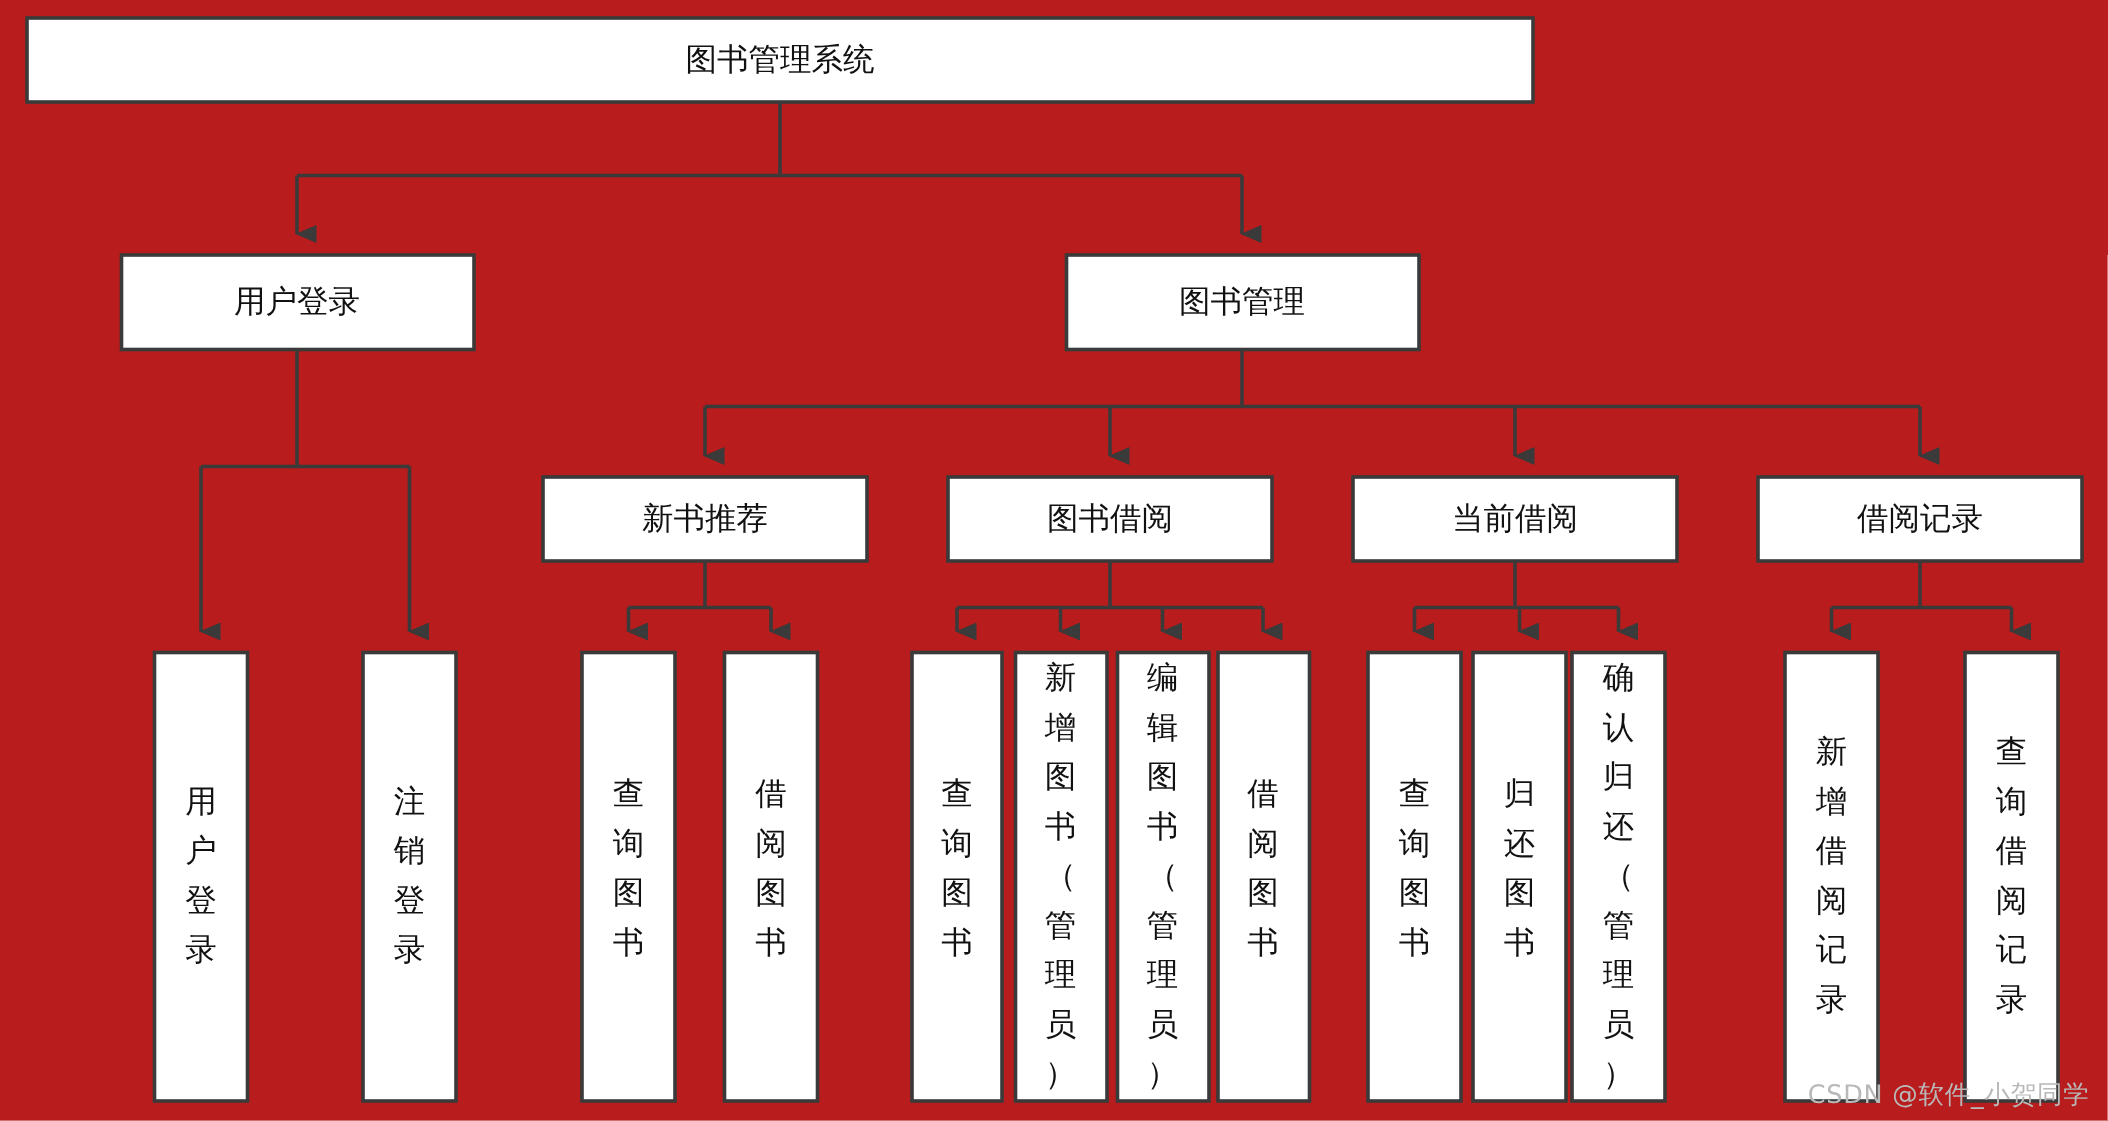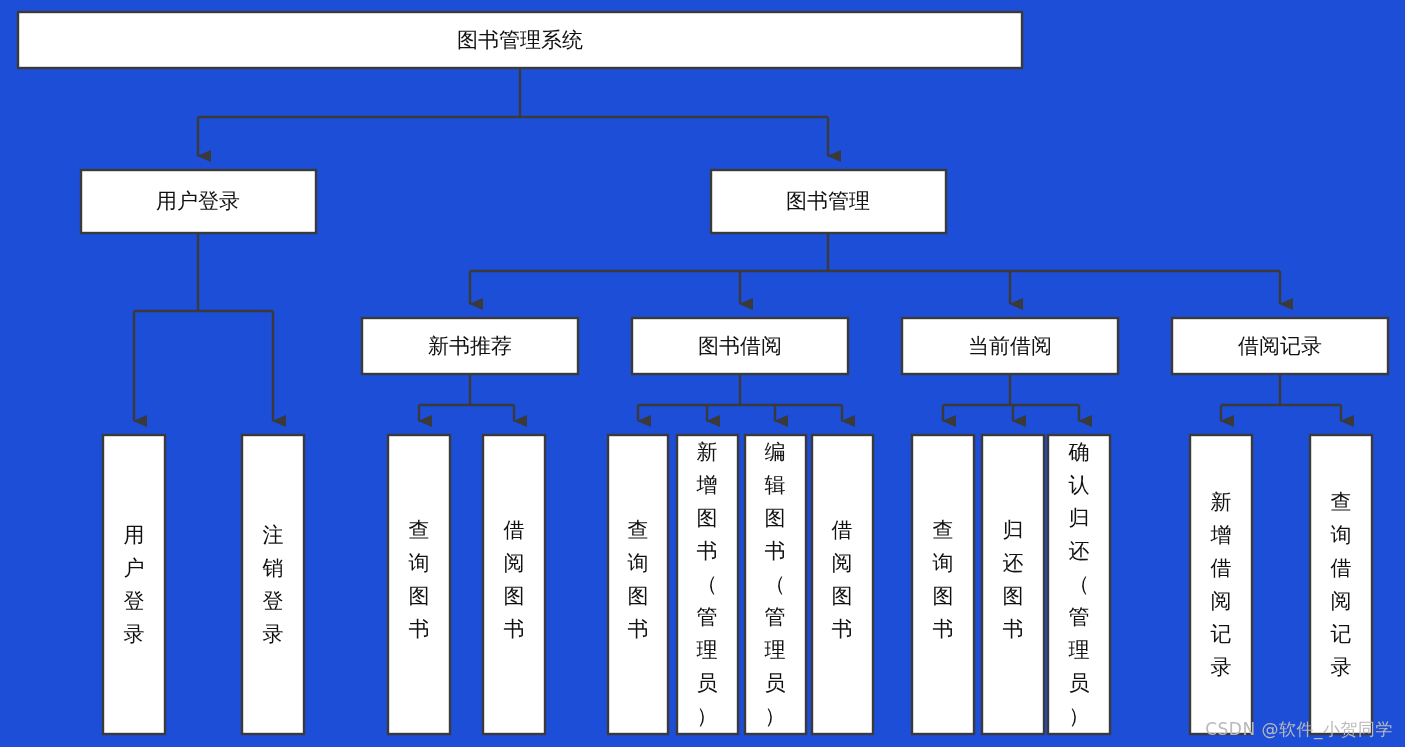--- a/index.html
+++ b/index.html
@@ -11,21 +11,21 @@
   body {
     width: 1405px;
     height: 747px;
     font-family: "DejaVu Sans", "Liberation Sans", sans-serif;
     overflow: hidden;
   }
   #diagram-root {
     position: relative;
     width: 1405px;
     height: 747px;
-    background: #1d4ed8;
+    background: #b91c1c;
   }
   svg.canvas {
     position: absolute;
     left: 0;
     top: 0;
     width: 1405px;
     height: 747px;
     display: block;
   }
   .node-box {

